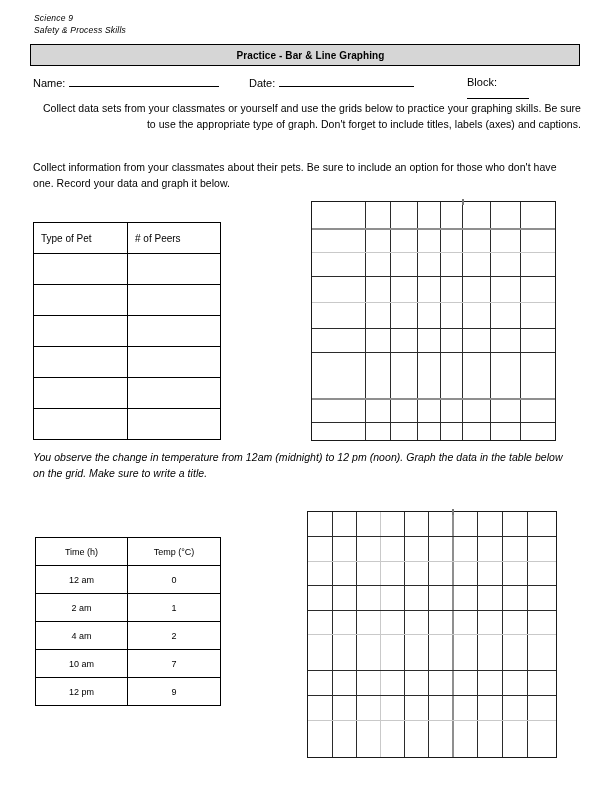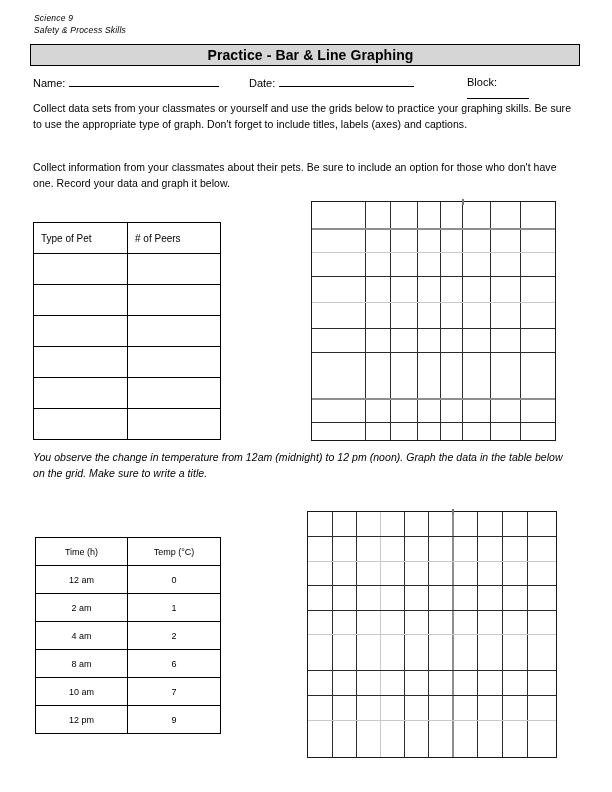--- a/index.html
+++ b/index.html
@@ -34,21 +34,21 @@
     width: 550px;
     height: 22px;
     background: #d6d6d6;
     border: 1.5px solid #000000;
     box-sizing: border-box;
     display: flex;
     align-items: center;
     justify-content: center;
   }
   #worksheet-title-bar .title-text {
-    font-size: 14px;
+    font-size: 10px;
     font-weight: bold;
     letter-spacing: 0.1px;
     padding-left: 11px;
   }
 
   
   #student-info-row {
     position: absolute;
     left: 33px;
     top: 76px;
@@ -75,21 +75,21 @@
   #field-block { left: 434px; flex-direction: column; }
   #field-block .info-rule { width: 62px; }
 
   
   .instruction {
     position: absolute;
     font-size: 10.5px;
     line-height: 15.5px;
     letter-spacing: 0.05px;
   }
-  #para-intro  { left: 33px; top: 101px; width: 548px; }
+  #para-intro  { left: 33px; top: 101px; width: 548px; text-align: right; }
   #para-pets   { left: 33px; top: 160px; width: 540px; }
   #para-temp   { left: 33px; top: 450px; width: 540px; font-style: italic; }
 
   
   .data-table {
     position: absolute;
     border-collapse: collapse;
     table-layout: fixed;
   }
   .data-table td, .data-table th {
@@ -277,24 +277,20 @@
       <td>12 am</td>
       <td>0</td>
     </tr>
     <tr>
       <td>2 am</td>
       <td>1</td>
     </tr>
     <tr>
       <td>4 am</td>
       <td>2</td>
-    </tr>
-    <tr>
-      <td>8 am</td>
-      <td>6</td>
     </tr>
     <tr>
       <td>10 am</td>
       <td>7</td>
     </tr>
     <tr>
       <td>12 pm</td>
       <td>9</td>
     </tr>
   </tbody>

